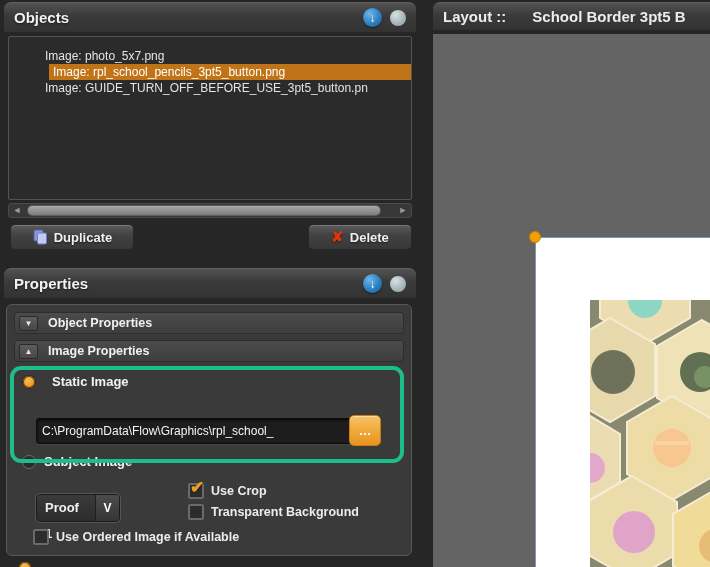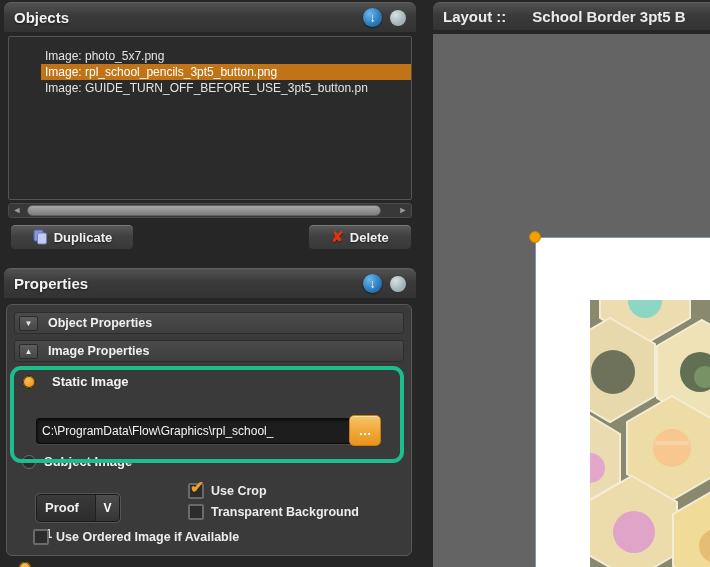--- a/index.html
+++ b/index.html
@@ -47,21 +47,21 @@
     padding-top:11px;
     overflow:hidden;
     padding-left:32px;
   }
   .list-row {
     height:16px; line-height:16px;
     font-size:12px; color:#e4e4e4;
     padding-left:4px;
     white-space:nowrap; overflow:hidden;
   }
-  .list-row.selected { background:#c17417; color:#ffffff; }
+  .list-row.selected { background:#c17417; color:#ffffff;margin-left:8px; }
 
   
   .hscroll {
     background:#383838; border:1px solid #4a4a4a; border-radius:3px;
     display:flex; align-items:center;
   }
   .scroll-arrow {
     width:16px; text-align:center; font-size:9px; color:#9a9a9a;
     line-height:13px; flex:0 0 auto;
   }

